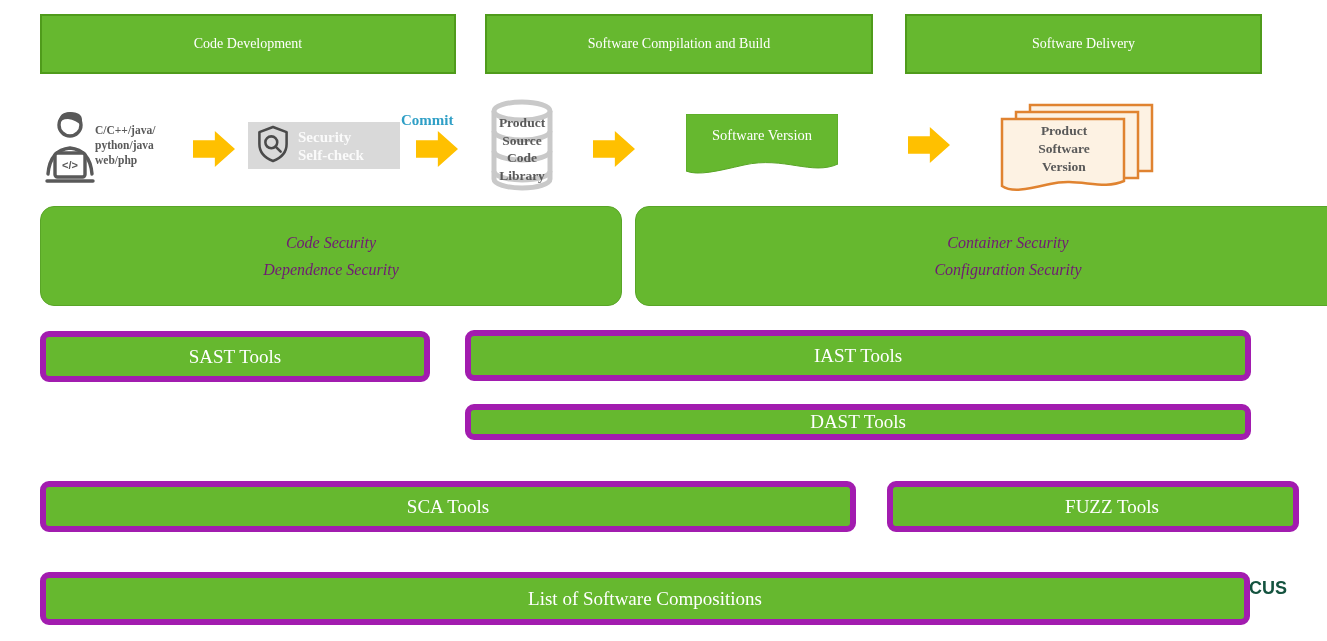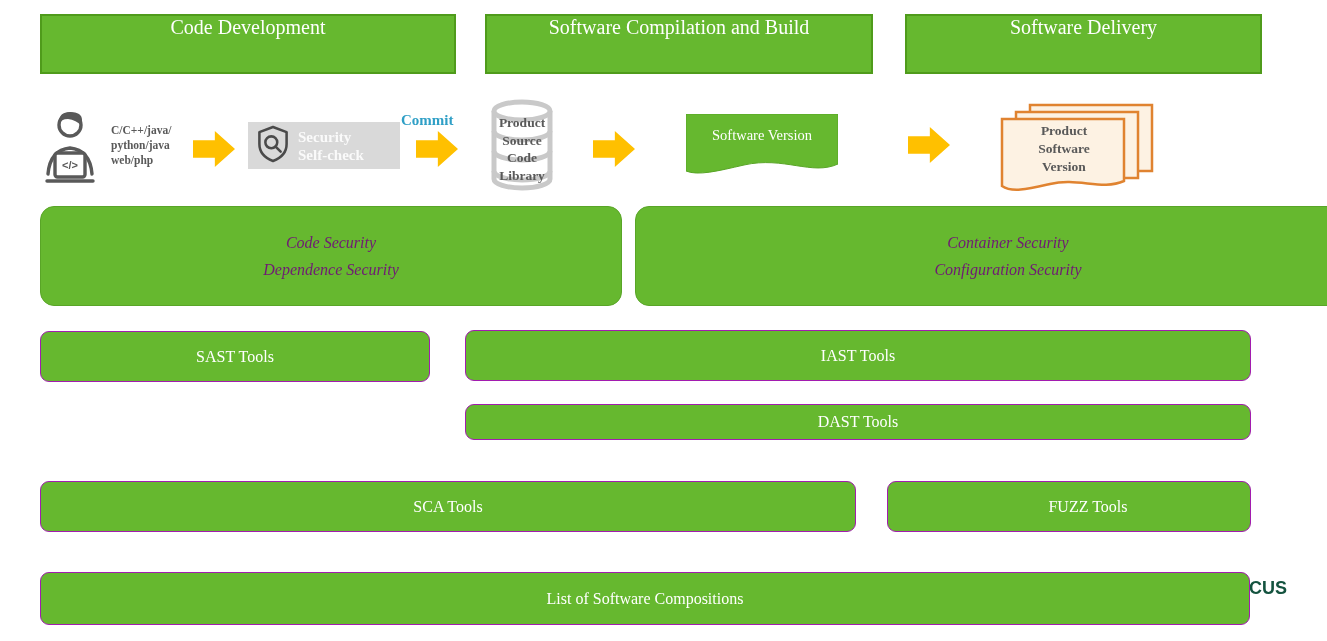--- a/index.html
+++ b/index.html
@@ -6,34 +6,34 @@
   #canvas{
     position:relative;width:1327px;height:641px;background:#ffffff;overflow:hidden;
     font-family:"Liberation Serif","DejaVu Serif",serif;
   }
   .abs{position:absolute;}
   .ml{white-space:pre-line;}
 
   
   .stagebox{
     background:#66b82f;border:2px solid #4f9b1b;box-sizing:border-box;
-    display:flex;justify-content:center;
-    color:#ffffff;font-size:20px;z-index:1;
+    display:flex;align-items:center;justify-content:center;
+    color:#ffffff;font-size:14px;z-index:1;
   }
   
   .bigbox{
     background:#66b82f;border:1px solid #59a527;border-radius:14px;box-sizing:border-box;
     display:flex;align-items:center;justify-content:center;text-align:center;
     color:#701a75;font-size:16px;line-height:27px;z-index:1;font-style:italic;
   }
   
   .toolbox{
-    background:#66b82f;border:1px solid #a21caf;border-radius:9px;box-sizing:border-box;
+    background:#66b82f;border:6px solid #a21caf;border-radius:9px;box-sizing:border-box;
     display:flex;align-items:center;justify-content:center;
-    color:#ffffff;font-size:16px;z-index:1;
+    color:#ffffff;font-size:19px;z-index:1;
   }
 
   
   .flowarrow{
     background:#ffc000;
     clip-path:polygon(0 26%,52% 26%,52% 0,100% 50%,52% 100%,52% 74%,0 74%);
   }
 
   .langs{
     color:#595959;font-weight:bold;font-size:11.5px;line-height:15px;
@@ -82,21 +82,21 @@
   <div class="abs" style="left:42px;top:108px;width:56px;height:82px;">
     <svg width="56" height="82" viewBox="0 0 56 82" fill="none" stroke="#595959" stroke-width="3.4" stroke-linecap="round" stroke-linejoin="round">
       <circle cx="28" cy="17" r="11" fill="#ffffff"></circle>
       <path d="M17 14 Q17 4 28 4 Q40 4 40 12 L40 18 Q34 12 26 11 Q19 11 17 16 Z" fill="#595959" stroke="none"></path>
       <path d="M6 66 Q8 42 28 40 Q48 42 50 66" fill="#ffffff"></path>
       <rect x="13" y="45" width="30" height="24" rx="2.5" fill="#ffffff"></rect>
       <text x="28" y="61" text-anchor="middle" font-size="11" font-weight="bold" fill="#595959" stroke="none" font-family="Liberation Sans, sans-serif">&lt;/&gt;</text>
       <path d="M5 73 H51"></path>
     </svg>
   </div>
-  <div class="abs langs ml" style="left:111px;top:123px;width:80px;">C/C++/java/
+  <div class="abs langs ml" style="left:95px;top:123px;width:80px;">C/C++/java/
 python/java
 web/php</div>
 
   <div class="abs flowarrow" style="left:193px;top:131px;width:42px;height:36px;"></div>
 
   <div class="abs graybox" style="left:248px;top:122px;width:152px;height:47px;">
     <span>
       <svg width="34" height="38" viewBox="0 0 40 44" fill="none" stroke="#4a4a4a" stroke-width="3" stroke-linecap="round" stroke-linejoin="round">
         <path d="M20 2 L36 8 V22 C36 34 28 39 20 42 C12 39 4 34 4 22 V8 Z"></path>
         <circle cx="18" cy="20" r="7"></circle>
@@ -150,16 +150,16 @@
 
   <div class="abs bigbox ml" style="left:40px;top:206px;width:582px;height:100px;">Code Security
 Dependence Security</div>
   <div class="abs bigbox ml" style="left:635px;top:206px;width:746px;height:100px;">Container Security
 Configuration Security</div>
 
   <div class="abs toolbox" style="left:40px;top:331px;width:390px;height:51px;">SAST Tools</div>
   <div class="abs toolbox" style="left:465px;top:330px;width:786px;height:51px;">IAST Tools</div>
   <div class="abs toolbox" style="left:465px;top:404px;width:786px;height:36px;">DAST Tools</div>
   <div class="abs toolbox" style="left:40px;top:481px;width:816px;height:51px;">SCA Tools</div>
-  <div class="abs toolbox" style="left:887px;top:481px;width:364px;height:51px;padding-left:38px;">FUZZ Tools</div>
+  <div class="abs toolbox" style="left:887px;top:481px;width:412px;height:51px;padding-left:38px;">FUZZ Tools</div>
   <div class="abs toolbox" style="left:40px;top:572px;width:1210px;height:53px;">List of Software Compositions</div>
 
 </div>
 
 </body></html>

